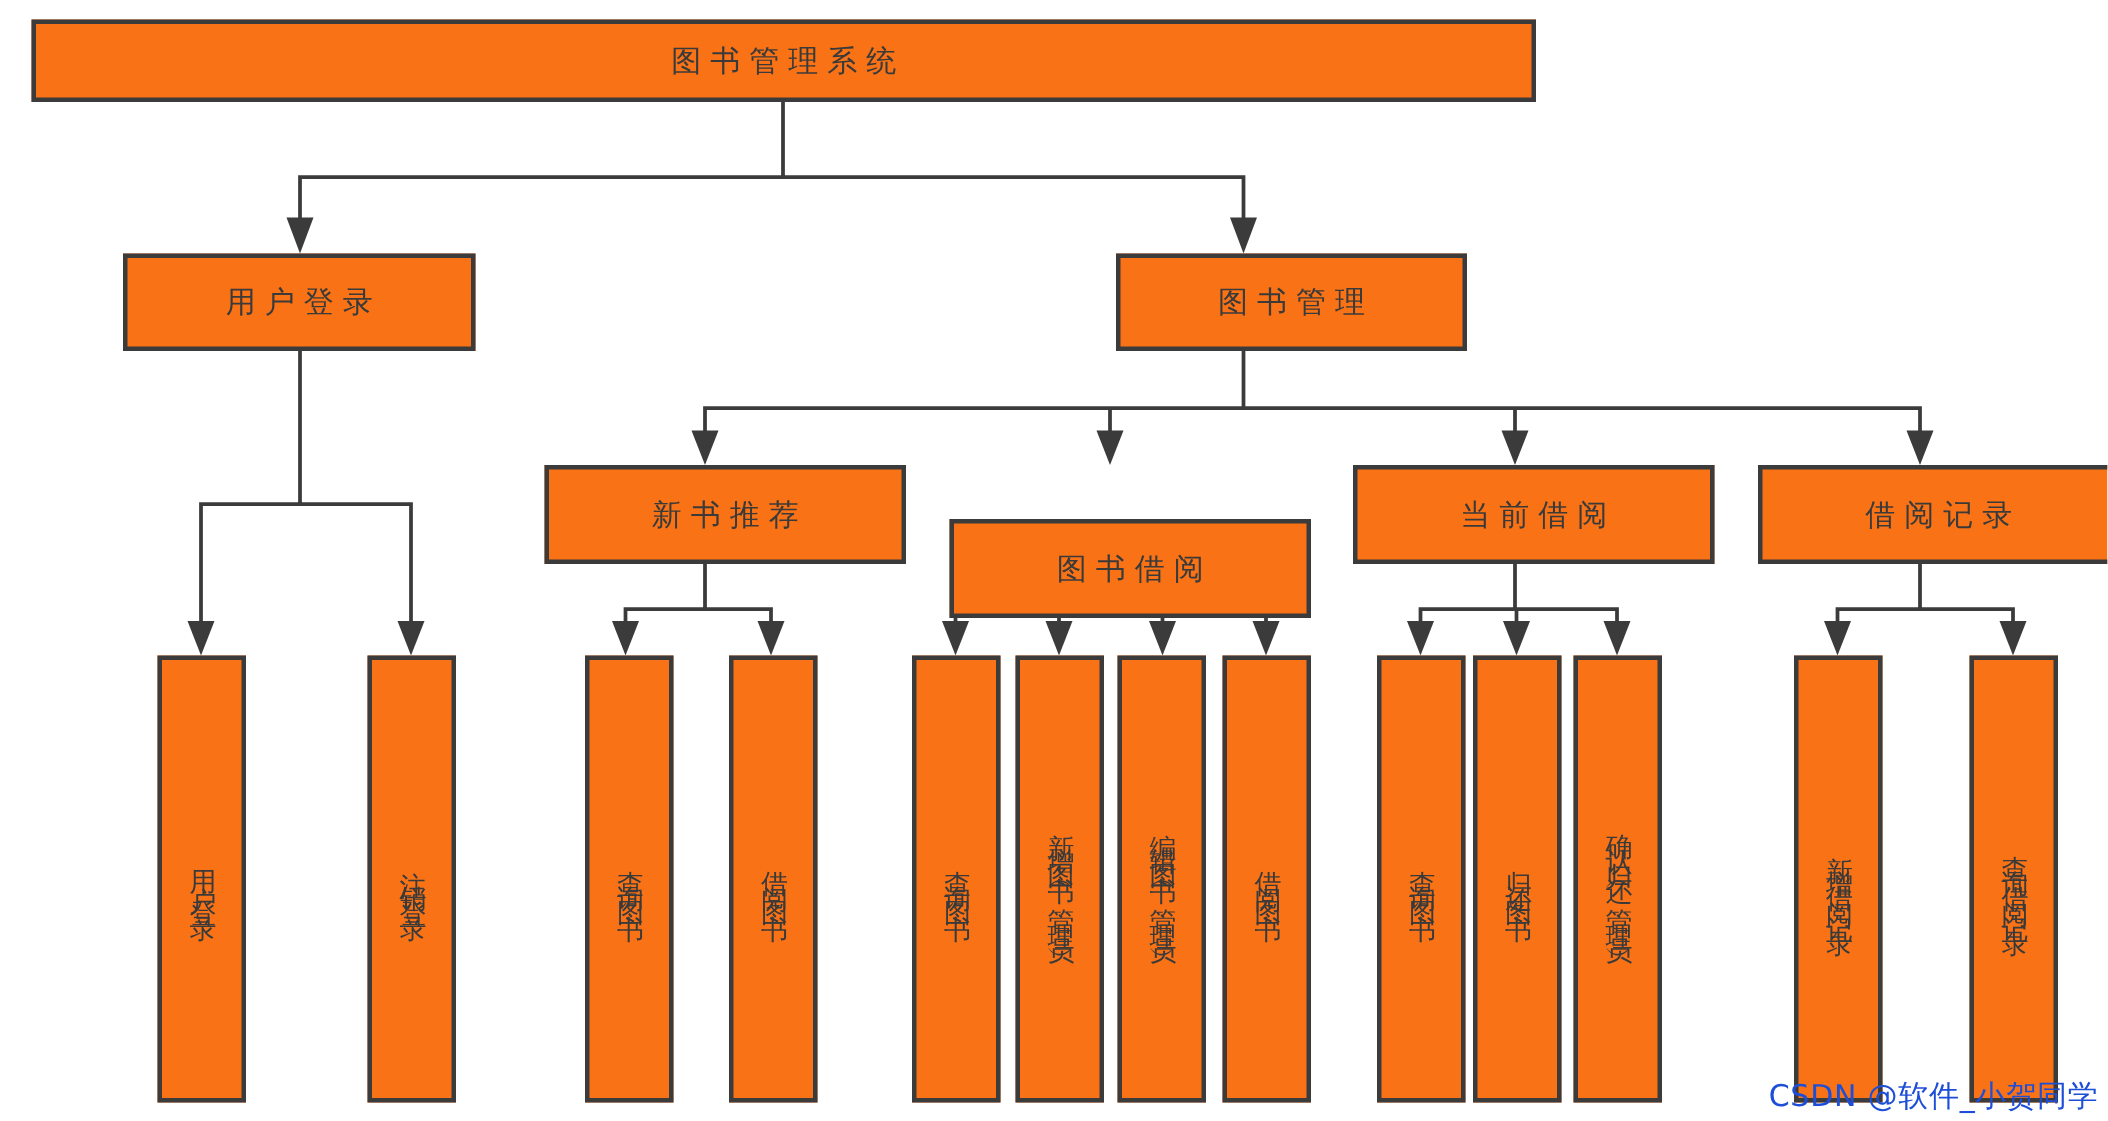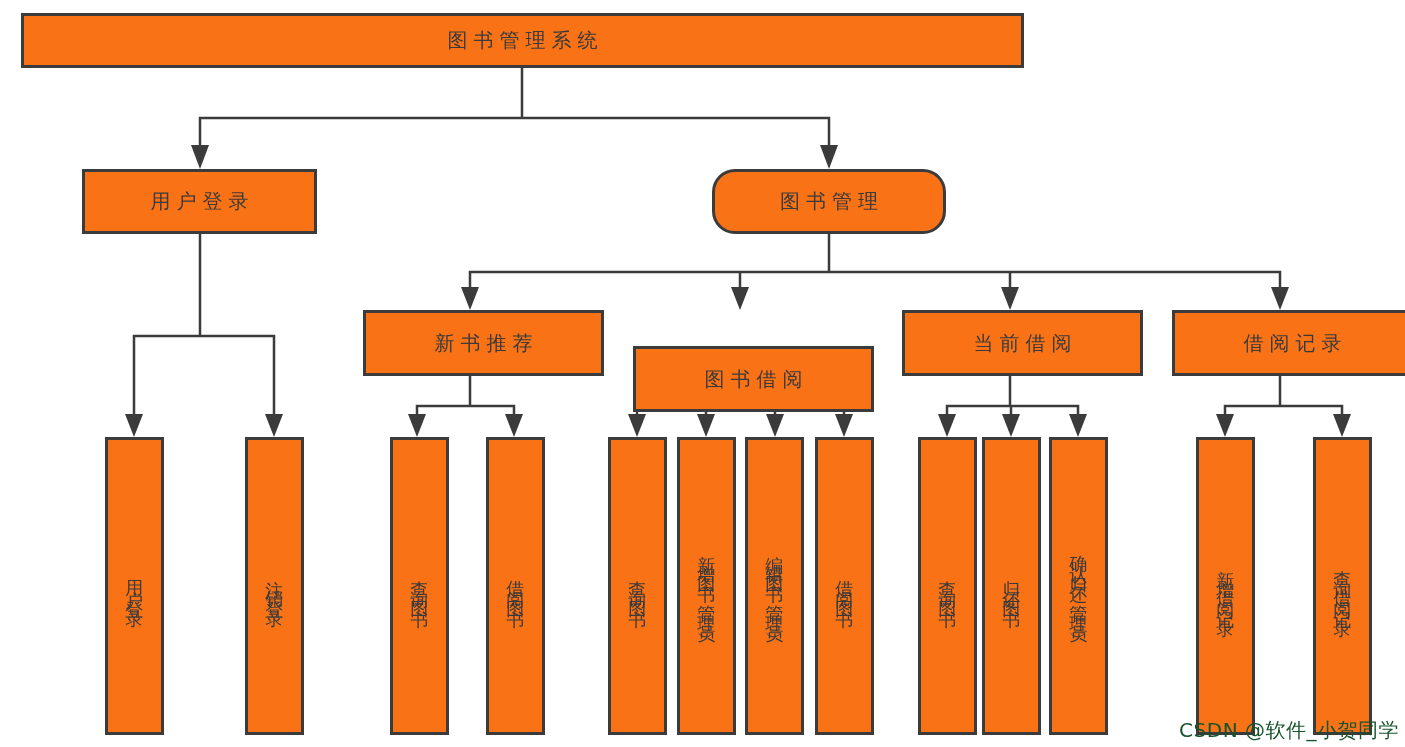--- a/index.html
+++ b/index.html
@@ -35,21 +35,21 @@
     text-orientation: mixed;
     font-size: 18px;
     letter-spacing: 10px;
     line-height: 1.2;
   }
   .watermark {
     position: absolute;
     right: 6px;
     bottom: 3px;
     font-size: 20px;
-    color: #14532d;
+    color: #1d4ed8;
     letter-spacing: 0.5px;
     white-space: nowrap;
     z-index: 5;
   }
 </style>
 </head>
 <body>
 
 <div class="canvas">
 
@@ -82,21 +82,21 @@
       <polygon points="1002,414 1020,414 1011,437"></polygon>
       <polygon points="1069,414 1087,414 1078,437"></polygon>
       <polygon points="1216,414 1234,414 1225,437"></polygon>
       <polygon points="1333,414 1351,414 1342,437"></polygon>
     </g>
   </svg>
 
   <div class="box l1 hlabel">图书管理系统</div>
 
   <div class="box l2 hlabel" style="left:82px; width:235px;">用户登录</div>
-  <div class="box l2 hlabel" style="left:712px; width:234px;border-radius:23px;">图书管理</div>
+  <div class="box l2 hlabel" style="left:744px; width:234px;">图书管理</div>
 
   <div class="box l3 hlabel" style="left:363px;">新书推荐</div>
   <div class="box l3 hlabel" style="left:633px;margin-top:36px;">图书借阅</div>
   <div class="box l3 hlabel" style="left:902px;">当前借阅</div>
   <div class="box l3 hlabel" style="left:1172px;">借阅记录</div>
 
   <div class="box leaf" style="left:105px;">用户登录</div>
   <div class="box leaf" style="left:245px;">注销登录</div>
 
   <div class="box leaf" style="left:390px;">查询图书</div>

